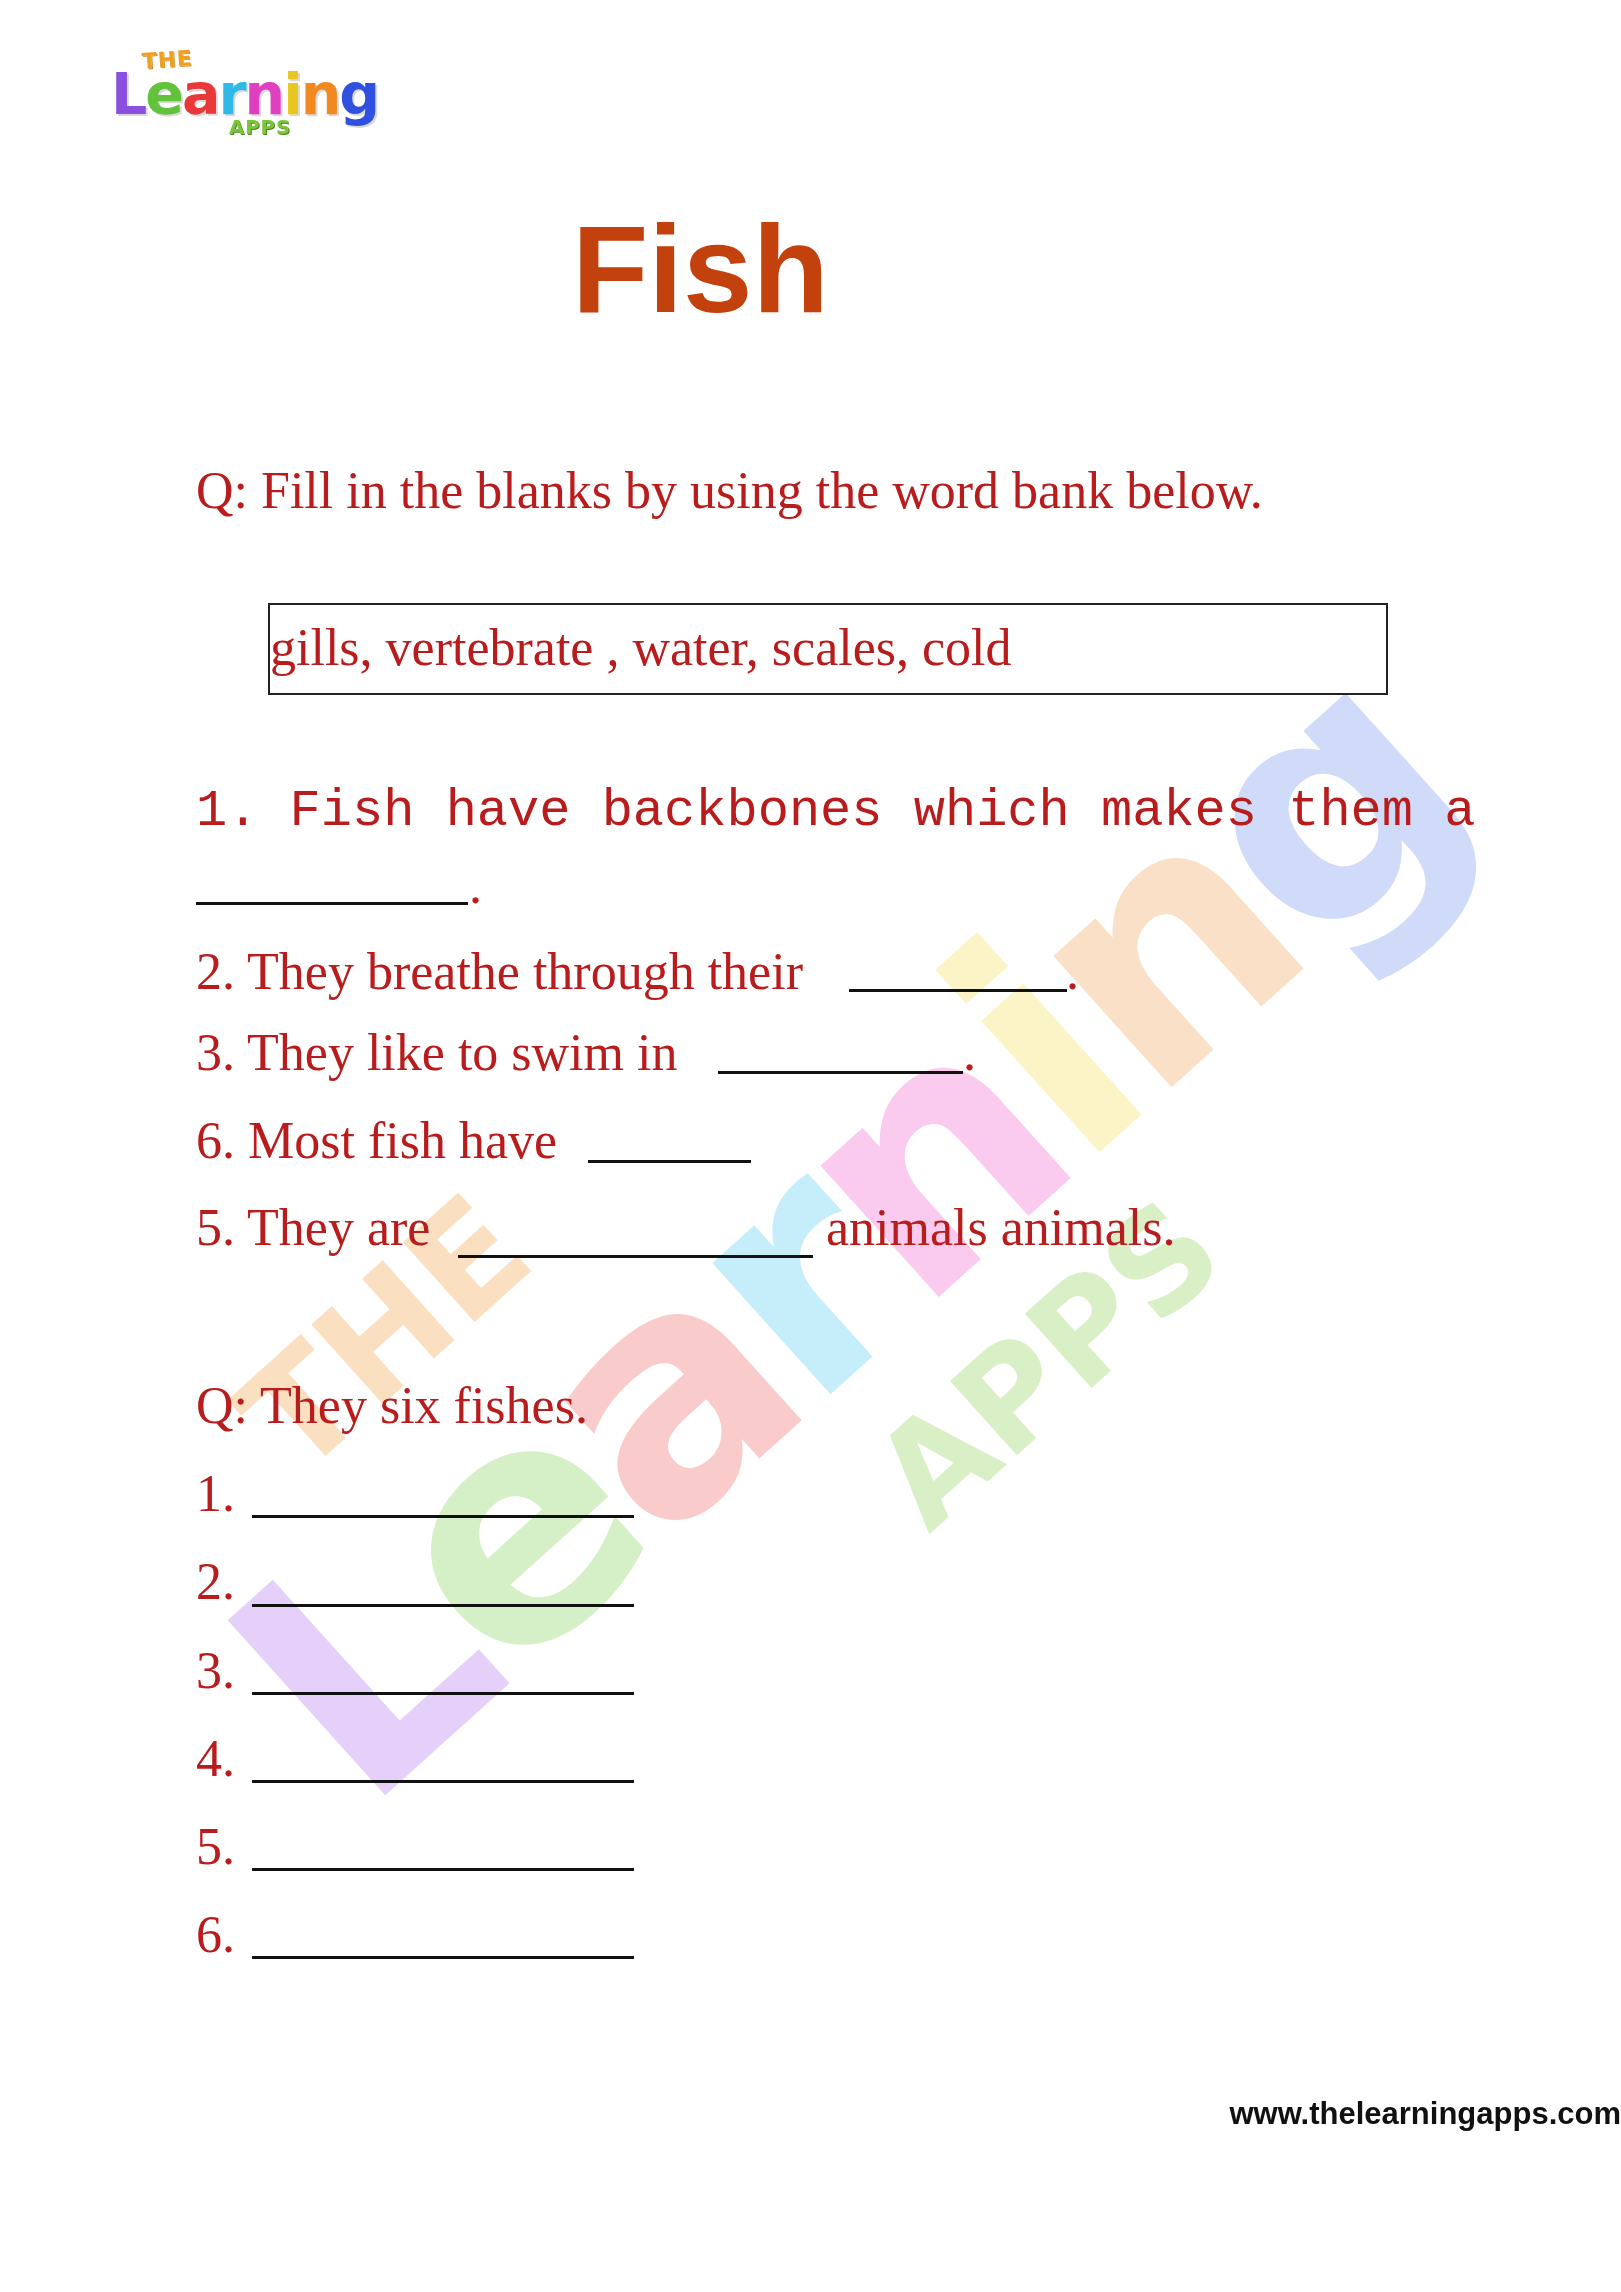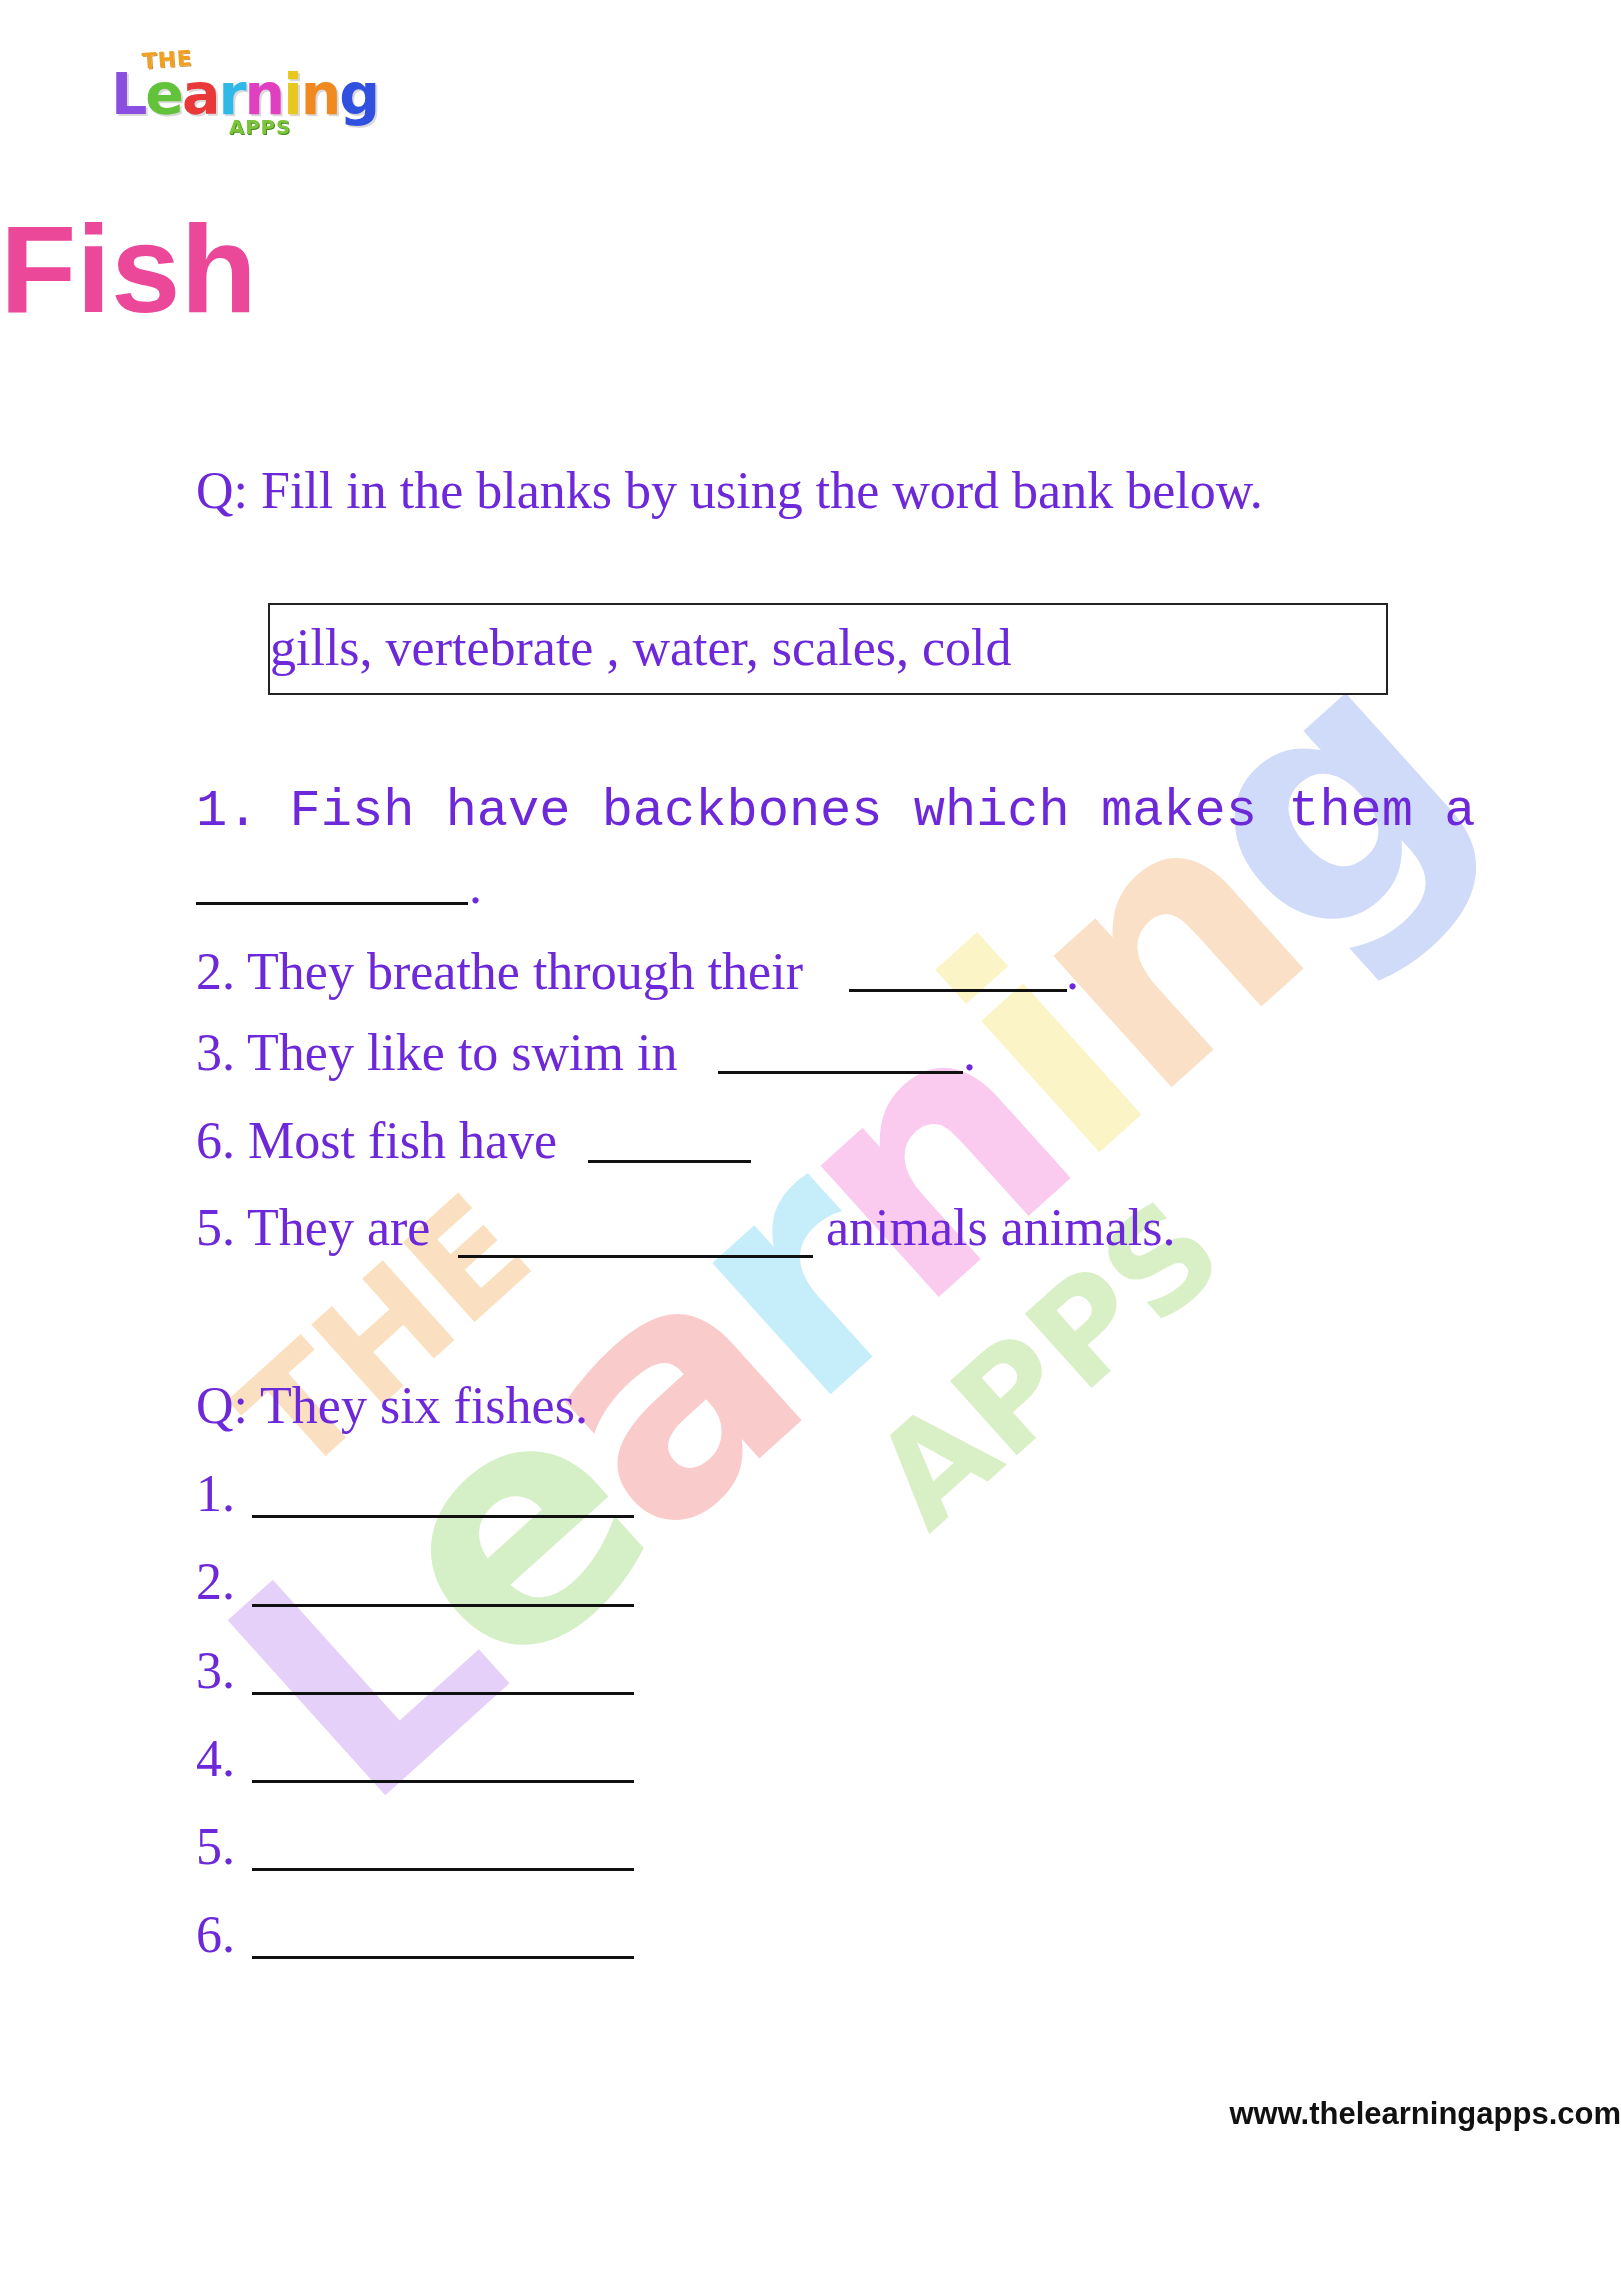--- a/index.html
+++ b/index.html
@@ -1,28 +1,28 @@
 <!DOCTYPE html>
 <html><head>
 <meta charset="utf-8">
 <style>
   html, body { margin:0; padding:0; background:#ffffff; }
   body { width:1621px; height:2293px; position:relative; overflow:hidden; }
   .page { position:absolute; left:0; top:0; width:1621px; height:2293px; background:#fff; }
-  .serif { font-family:"Liberation Serif", "DejaVu Serif", serif; color:#6d28d9; }
+  .serif { font-family:"Liberation Serif", "DejaVu Serif", serif; color:#b91c1c; }
   .abs { position:absolute; white-space:nowrap; line-height:1; }
   .txt { font-size:52px; }
   
   .logo { position:absolute; left:111px; top:47px; width:265px; height:93px; }
   .logo .the { position:absolute; left:31px; top:0px; font-family:"DejaVu Sans", sans-serif; font-weight:bold; font-size:21.6px; color:#f0a020; letter-spacing:1px; transform:rotate(-4deg); text-shadow:0 0 2px #fff, 1px 1px 0 #c77a10; }
   .logo .word { position:absolute; left:0; top:13.7px; font-family:"DejaVu Sans", sans-serif; font-weight:bold; font-size:57px; letter-spacing:-2px; }
   .logo .word span { text-shadow: 2px 2px 0 rgba(0,0,0,0.15), 0 0 3.9px #fff; }
   .logo .apps { position:absolute; left:118px; top:69px; font-family:"DejaVu Sans", sans-serif; font-weight:bold; font-size:19.6px; color:#7cc43a; letter-spacing:1px; text-shadow:1px 1px 0 #4a8a20; }
   
-  .title { position:absolute; left:0; width:1401px; top:206px; font-family:"Liberation Sans", "DejaVu Sans", sans-serif; font-weight:bold; font-size:125px; line-height:1; color:#ec4899; padding-left:-39px; }
+  .title { position:absolute; left:0; width:1401px; top:206px; text-align:center; font-family:"Liberation Sans", "DejaVu Sans", sans-serif; font-weight:bold; font-size:125px; line-height:1; color:#c2410c; padding-left:-39px; }
   
   .bank { position:absolute; left:268px; top:603px; width:1116px; height:88px; border:2px solid #222; text-align:left; }
   .bank span { display:block; font-size:52px; line-height:1; margin-top:16.7px; }
   
   .rule { position:absolute; height:2.9px; background:#111; }
   
   .wm { position:absolute; left:157px; top:863px; width:1470px; height:882px; transform:rotate(-42deg); transform-origin:50% 50%; opacity:0.32; pointer-events:none; }
   .wm .wm-the { position:absolute; left:176px; top:39px; font-family:"DejaVu Sans", sans-serif; font-weight:bold; font-size:147px; color:#f0a040; }
   .wm .wm-word { position:absolute; left:0; top:167px; font-family:"DejaVu Sans", sans-serif; font-weight:bold; font-size:323px; letter-spacing:-13.7px; }
   .wm .wm-apps { position:absolute; left:608px; top:510px; font-family:"DejaVu Sans", sans-serif; font-weight:bold; font-size:137px; color:#8ad050; }

